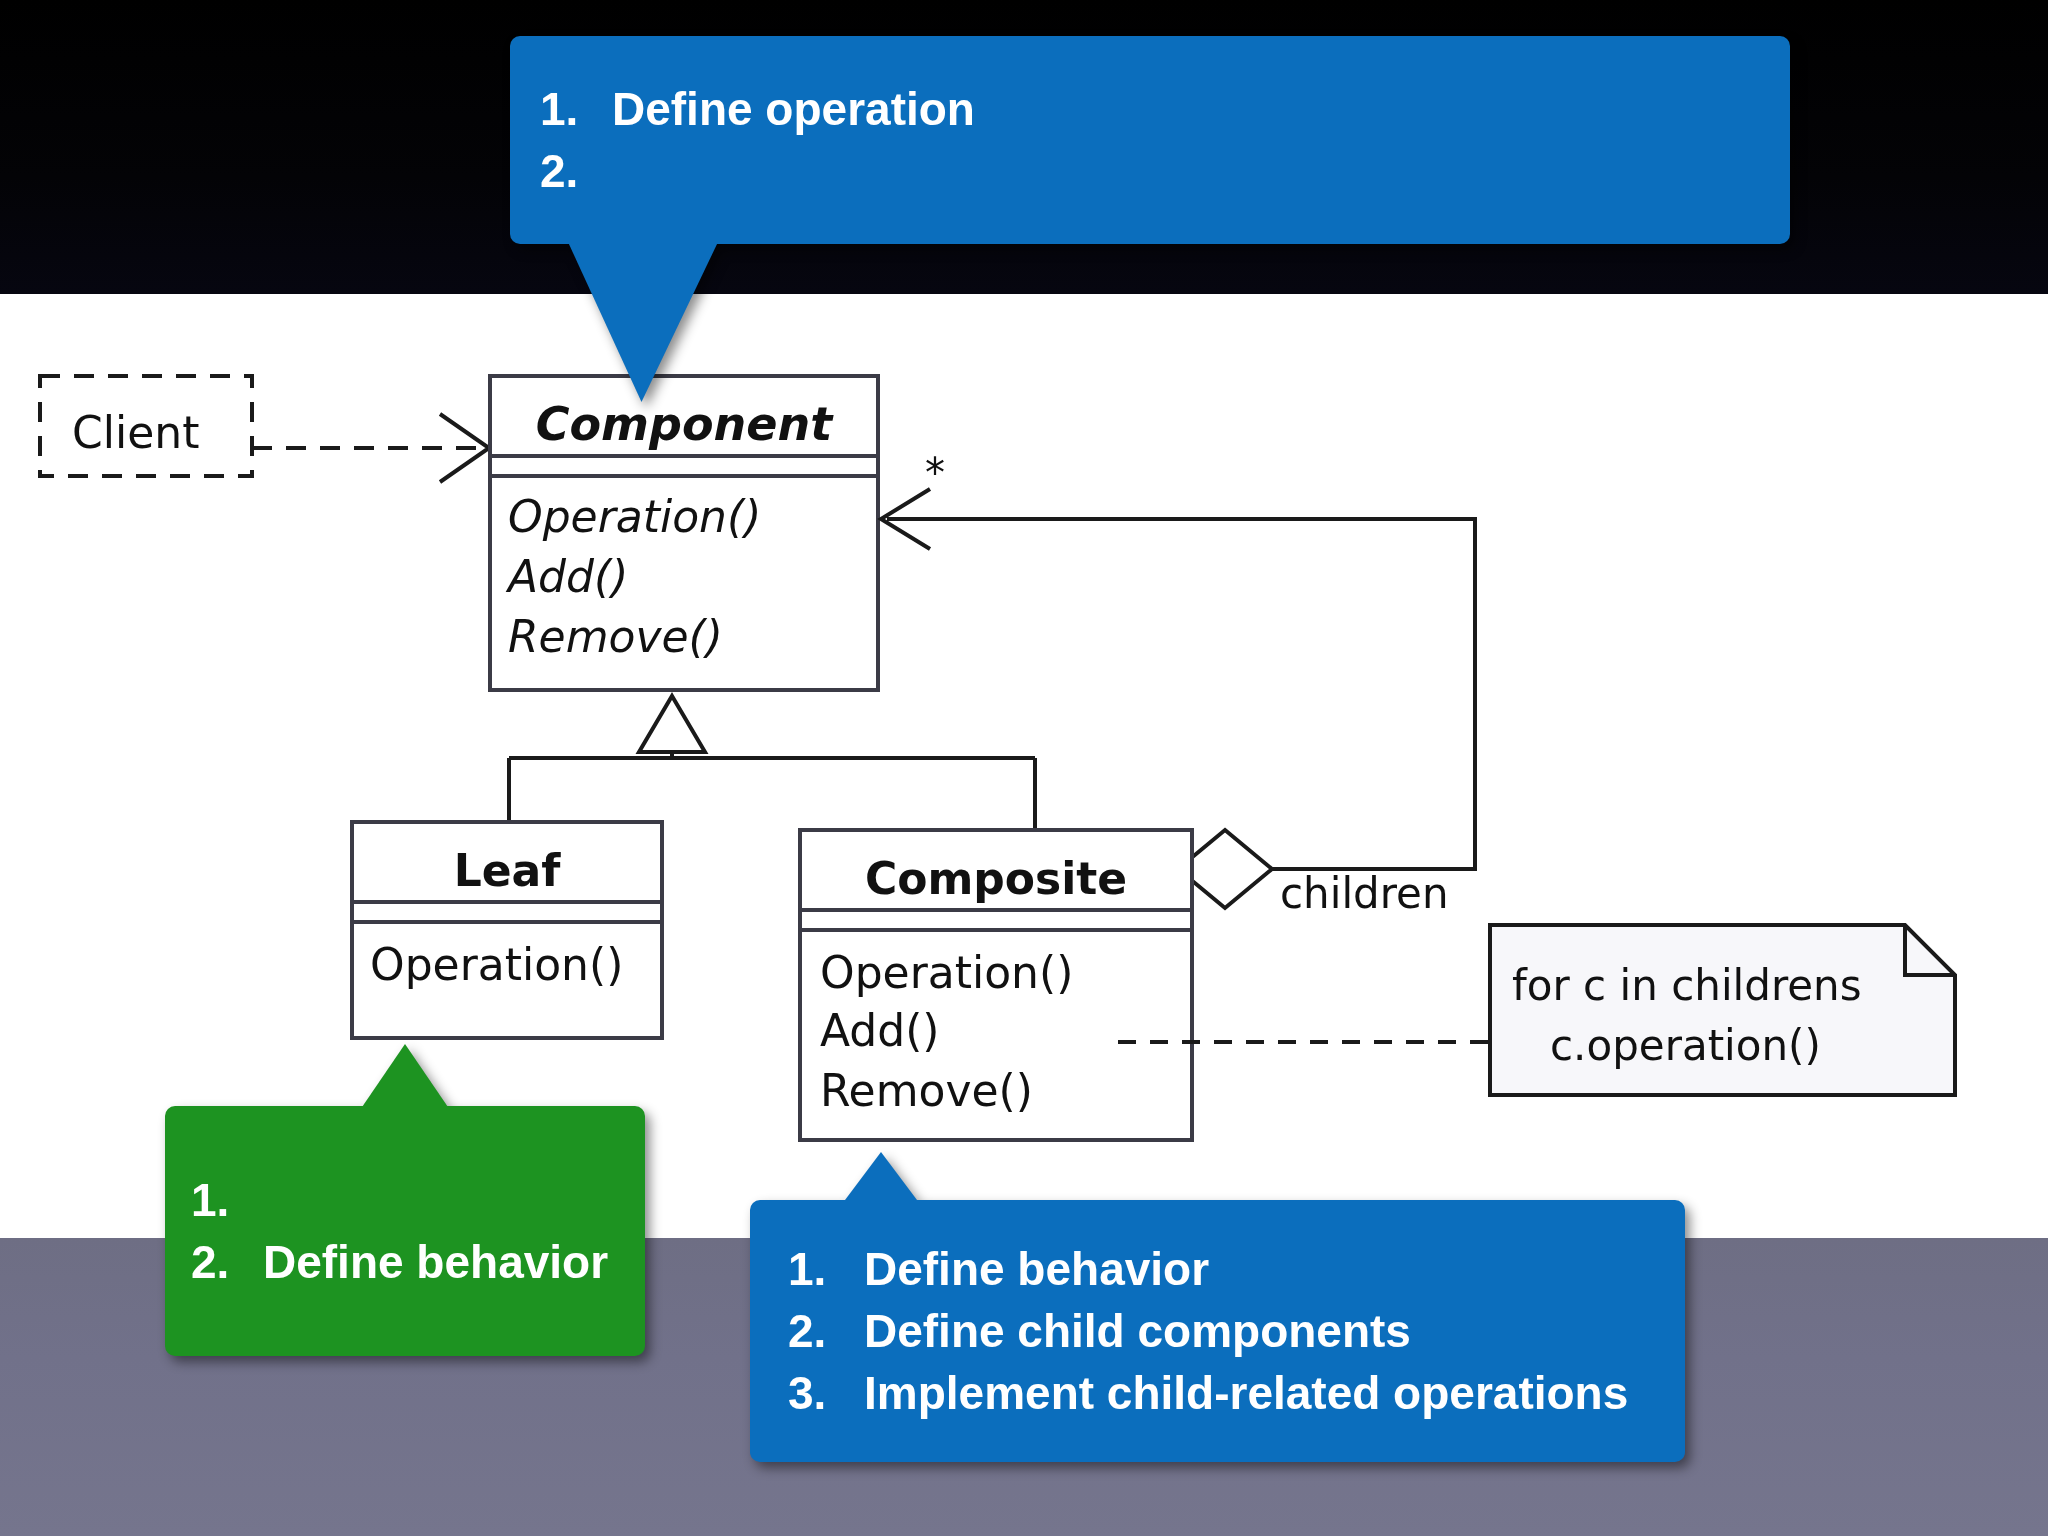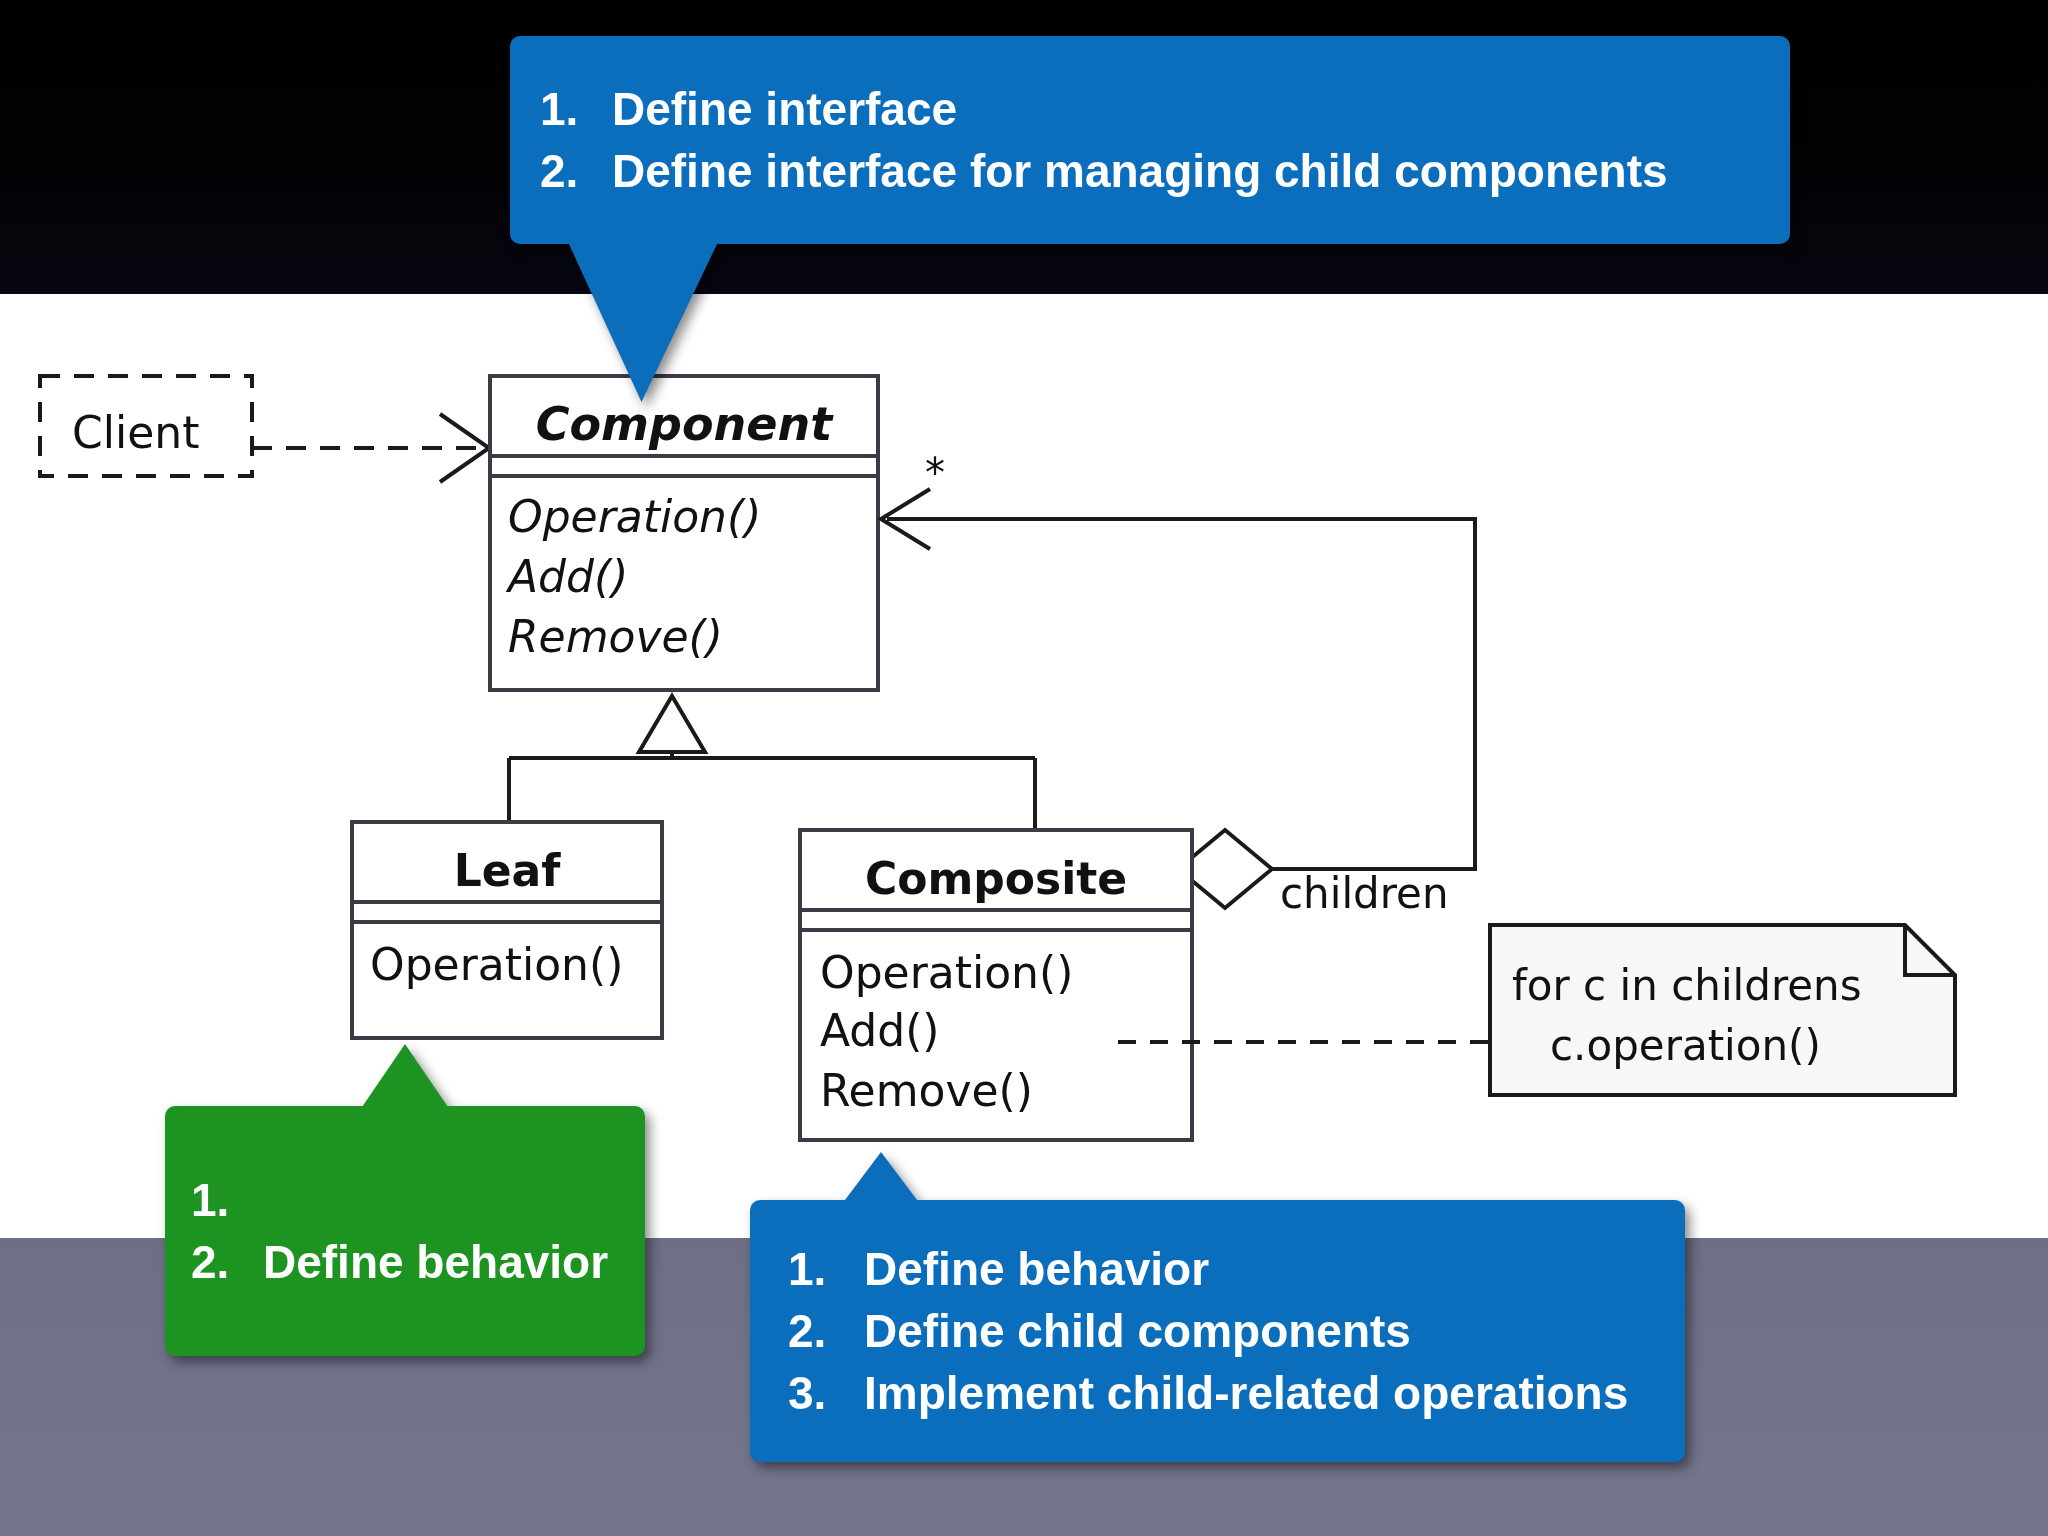--- a/index.html
+++ b/index.html
@@ -246,25 +246,24 @@
       <text class="uml-text note-text" x="1550" y="1060">c.operation()</text>
     </g>
   </svg>
 
   <div class="callout" id="callout-top">
     <div class="tail"></div>
     <div class="body">
       <ol>
         <li>
           <span class="num">1.</span>
-          <span>Define interface</span>
+          <span>Define operation</span>
         </li>
         <li>
           <span class="num">2.</span>
-          <span>Define interface for managing child components</span>
         </li>
       </ol>
     </div>
   </div>
 
   <div class="callout" id="callout-green">
     <div class="tail"></div>
     <div class="body">
       <ol>
         <li>

